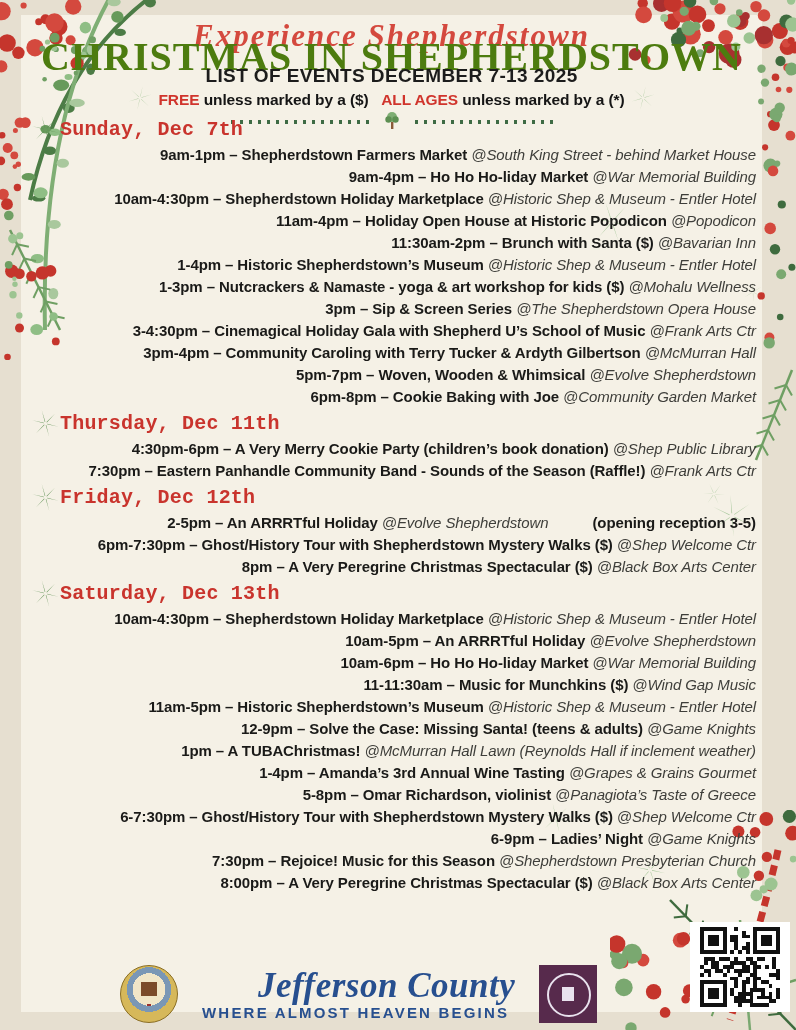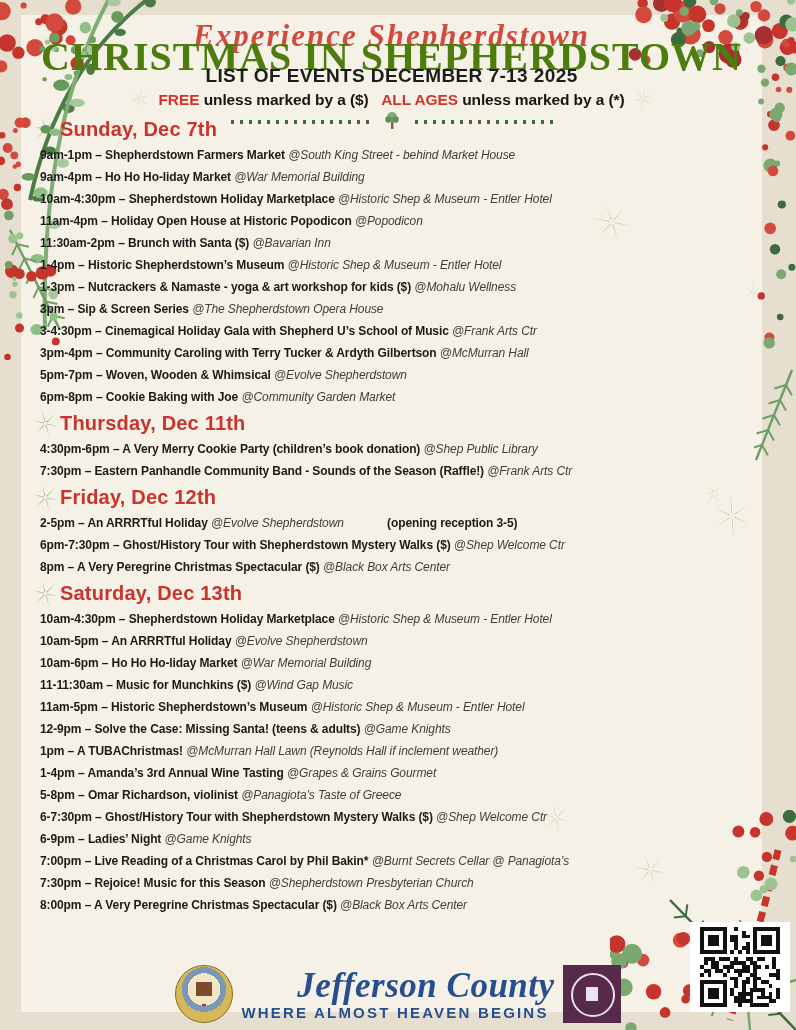--- a/index.html
+++ b/index.html
@@ -34,35 +34,36 @@
     top:110px;display:flex;justify-content:center;align-items:center;gap:14px;
   }
   .dots{
     width:138px;height:4px;
     background:repeating-linear-gradient(90deg,#3e6b44 0 3px,transparent 3px 9px);
   }
   
   .events{position:absolute;left:40px;top:114px;width:716px;}
   .sec-hdr{
     height:30px;display:flex;align-items:center;
-    font-family:Liberation Sans, sans-serif;font-weight:700;
+    font-family:Liberation Mono, monospace;font-weight:700;
     font-size:20px;color:#c9342d;letter-spacing:.2px;
   }
   .sec-hdr .star{margin-left:-8px;margin-right:1px;flex:none;}
   .ev{
-    height:22px;line-height:22px;white-space:nowrap;font-size:12px;
+    height:22px;line-height:22px;white-space:nowrap;font-size:15px;
     letter-spacing:-.1px;
+    text-align:right;
   }
   .ev-b{font-weight:700;color:#1a1a18;}
   .ev-l{font-style:italic;font-weight:400;color:#3e3e3a;}
   .ev-s{font-weight:700;color:#1a1a18;margin-left:40px;}
   
   .footer{
     position:absolute;left:120px;top:962px;width:556px;height:64px;
-    display:flex;justify-content:center;align-items:center;gap:8px;
+    display:flex;align-items:center;gap:24px;
   }
   .seal{width:56px;height:56px;border-radius:50%;
     background:radial-gradient(circle at 50% 42%,#f1e6c8 0 38%,#7a97b5 38% 52%,#d6b85a 52% 78%,#b28b2e 78% 100%);
     border:1px solid #8a6d22;position:relative;flex:none;}
   .seal::after{content:"";position:absolute;left:20px;top:16px;width:16px;height:14px;
     background:#7b4b2a;box-shadow:0 16px 0 -6px #9a3030;}
   .jc{display:flex;flex-direction:column;align-items:flex-end;}
   .jc-title{
     font-family:"Liberation Serif",serif;font-style:italic;font-weight:700;
     font-size:35px;color:#274f8f;line-height:36px;letter-spacing:.5px;
@@ -415,21 +416,20 @@
     <div class="ev"><span class="ev-b">10am-5pm – An ARRRTful Holiday</span> <span class="ev-l">@Evolve Shepherdstown</span></div>
     <div class="ev"><span class="ev-b">10am-6pm – Ho Ho Ho-liday Market</span> <span class="ev-l">@War Memorial Building</span></div>
     <div class="ev"><span class="ev-b">11-11:30am – Music for Munchkins ($)</span> <span class="ev-l">@Wind Gap Music</span></div>
     <div class="ev"><span class="ev-b">11am-5pm – Historic Shepherdstown’s Museum</span> <span class="ev-l">@Historic Shep &amp; Museum - Entler Hotel</span></div>
     <div class="ev"><span class="ev-b">12-9pm – Solve the Case: Missing Santa! (teens &amp; adults)</span> <span class="ev-l">@Game Knights</span></div>
     <div class="ev"><span class="ev-b">1pm – A TUBAChristmas!</span> <span class="ev-l">@McMurran Hall Lawn (Reynolds Hall if inclement weather)</span></div>
     <div class="ev"><span class="ev-b">1-4pm – Amanda’s 3rd Annual Wine Tasting</span> <span class="ev-l">@Grapes &amp; Grains Gourmet</span></div>
     <div class="ev"><span class="ev-b">5-8pm – Omar Richardson, violinist</span> <span class="ev-l">@Panagiota’s Taste of Greece</span></div>
     <div class="ev"><span class="ev-b">6-7:30pm – Ghost/History Tour with Shepherdstown Mystery Walks ($)</span> <span class="ev-l">@Shep Welcome Ctr</span></div>
     <div class="ev"><span class="ev-b">6-9pm – Ladies’ Night</span> <span class="ev-l">@Game Knights</span></div>
-    <div class="ev"><span class="ev-b">7:00pm – Live Reading of a Christmas Carol by Phil Bakin*</span> <span class="ev-l">@Burnt Secrets Cellar @ Panagiota’s</span></div>
     <div class="ev"><span class="ev-b">7:30pm – Rejoice! Music for this Season</span> <span class="ev-l">@Shepherdstown Presbyterian Church</span></div>
     <div class="ev"><span class="ev-b">8:00pm – A Very Peregrine Christmas Spectacular ($)</span> <span class="ev-l">@Black Box Arts Center</span></div>
   </div>
 
 <div class="footer">
   <div class="seal"></div>
   <div class="jc">
     <div class="jc-title">Jefferson County</div>
     <div class="jc-tag">WHERE ALMOST HEAVEN BEGINS</div>
   </div>

